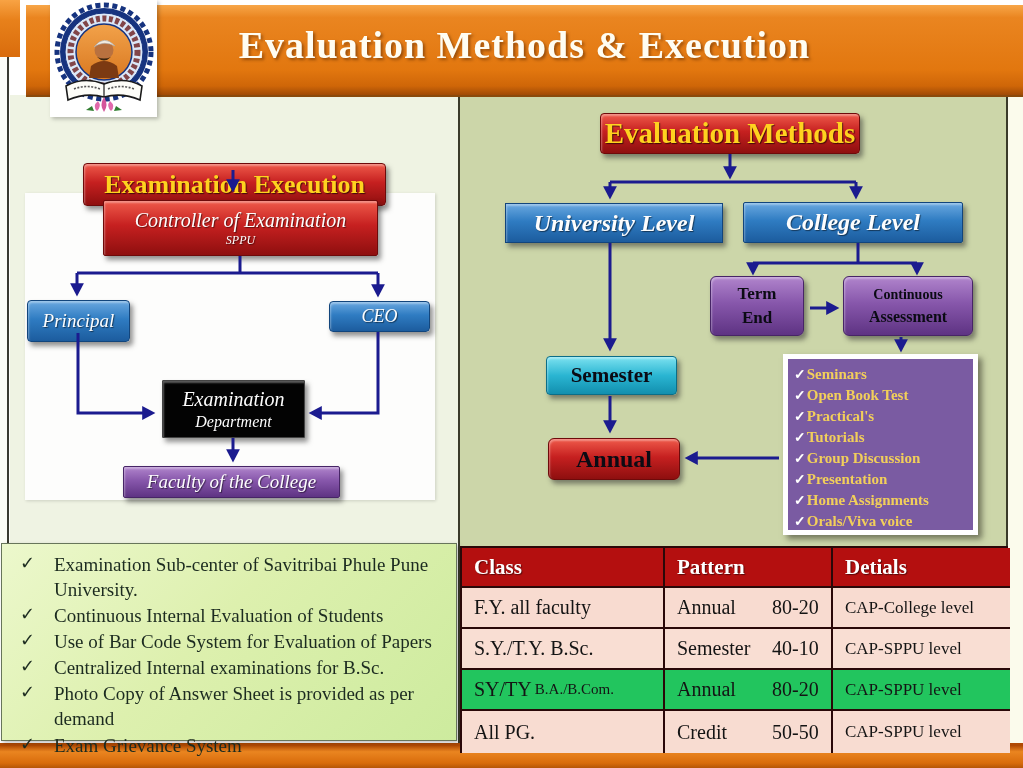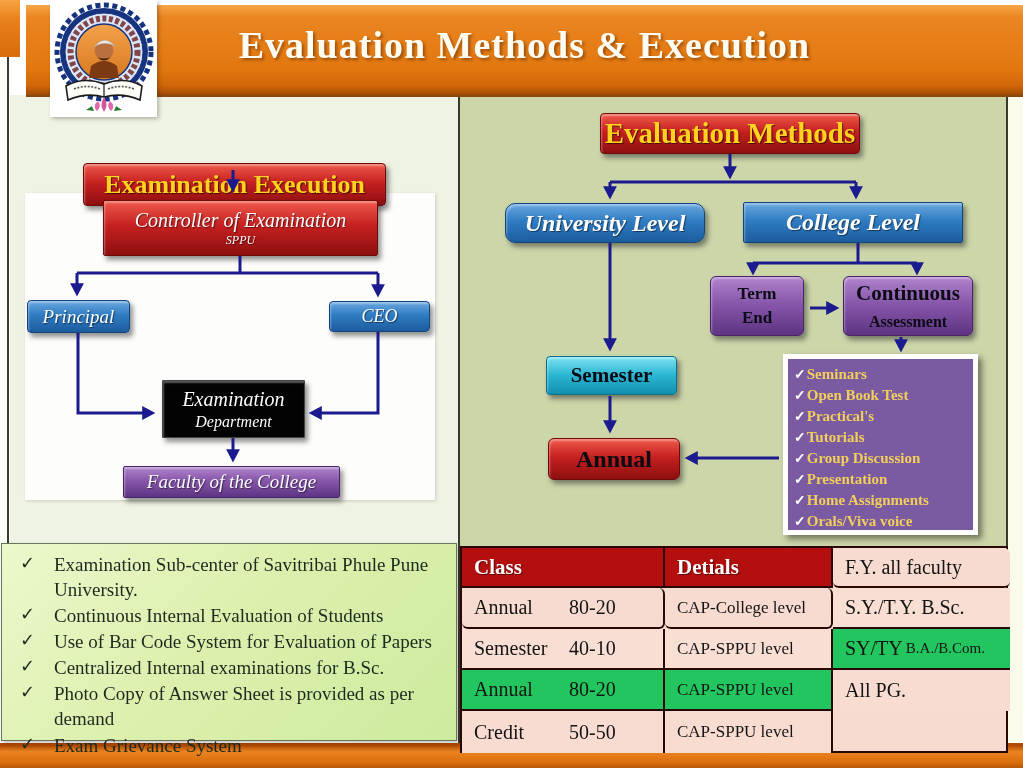--- a/index.html
+++ b/index.html
@@ -56,21 +56,21 @@
   
   .grade-table{position:absolute;left:460px;top:546px;width:548px;height:207px;z-index:6;
     display:grid;grid-template-columns:203px 168px 177px;grid-template-rows:40px 41px 41px 41px 42px;
     border:2px solid #2a0808;box-sizing:border-box;background:#f8dbd0;}
   .cell{border-right:2px solid #2a0808;border-bottom:2px solid #2a0808;box-sizing:border-box;
     display:flex;align-items:center;padding-left:12px;overflow:hidden;}
   .cell:nth-child(3n){border-right:none;}
   .cell.lastrow{border-bottom:none;}
   .th{background:#b40f0f;color:#ffffff;font-weight:bold;font-size:21px;text-shadow:1px 1px 1px rgba(0,0,0,.5);}
   .td{font-size:20px;color:#141414;}
-  .rowA{background:#f8dbd0;border-radius:6px;} .rowB{background:#f9ded3;} .rowC{background:#22c55e;} .rowD{background:#f8dcd1;}
+  .rowA{background:#f8dbd0;} .rowB{background:#f9ded3;} .rowC{background:#22c55e;} .rowD{background:#f8dcd1;}
   .class-sub{font-size:15px;margin-left:3px;}
   .pat-name{display:inline-block;width:95px;}
   .pat-score{display:inline-block;}
   .det{font-size:17px;text-align:right;}
   
   .connectors{position:absolute;left:0;top:0;width:1023px;height:768px;z-index:5;pointer-events:none;}
 </style>
 </head>
 <body>
 
@@ -117,49 +117,49 @@
   </div>
 
   <div class="chart-box"></div>
   <div class="fbox red" style="left:83px;top:127px;width:303px;height:43px;margin-top:36px;">
     <span class="banner-text" style="font-size:26px;">Examination Execution</span>
   </div>
   <div class="fbox red" style="left:103px;top:200px;width:275px;height:56px;border-radius:2px;">
     <span class="white-text" style="font-size:20px;line-height:1.25;">Controller of Examination</span>
     <span class="white-text" style="font-size:12px;line-height:1.25;">SPPU</span>
   </div>
-  <div class="fbox blue" style="left:27px;top:300px;width:103px;height:33px;">
+  <div class="fbox blue" style="left:27px;top:300px;width:103px;height:42px;">
     <span class="white-text" style="font-size:19px;">Principal</span>
   </div>
   <div class="fbox blue" style="left:329px;top:301px;width:101px;height:31px;">
     <span class="white-text" style="font-size:18px;">CEO</span>
   </div>
   <div class="fbox black" style="left:162px;top:380px;width:143px;height:58px;border-radius:1px;">
     <span class="white-text" style="font-size:20px;line-height:1.3;">Examination</span>
     <span class="white-text" style="font-size:16px;line-height:1.3;">Department</span>
   </div>
   <div class="fbox purple" style="left:123px;top:466px;width:217px;height:32px;border-radius:2px;">
     <span class="white-text" style="font-size:19px;">Faculty of the College</span>
   </div>
 
   <div class="fbox red" style="left:600px;top:113px;width:260px;height:41px;">
     <span class="banner-text" style="font-size:29px;">Evaluation Methods</span>
   </div>
-  <div class="fbox blue" style="left:505px;top:203px;width:200px;height:40px;border-radius:10px;">
+  <div class="fbox blue" style="left:505px;top:203px;width:218px;height:40px;border-radius:0;">
     <span class="white-text" style="font-size:24px;font-weight:bold;">University Level</span>
   </div>
   <div class="fbox blue" style="left:743px;top:202px;width:220px;height:41px;border-radius:2px;">
     <span class="white-text" style="font-size:24px;font-weight:bold;">College Level</span>
   </div>
   <div class="fbox purple" style="left:710px;top:276px;width:94px;height:60px;border-radius:6px;">
     <span class="dark-text" style="font-size:17px;line-height:1.4;">Term</span>
     <span class="dark-text" style="font-size:17px;line-height:1.4;">End</span>
   </div>
   <div class="fbox purple" style="left:843px;top:276px;width:130px;height:60px;border-radius:6px;">
-    <span class="dark-text" style="font-size:21px;line-height:1.5;">Continuous</span>
+    <span class="dark-text" style="font-size:14px;line-height:1.5;">Continuous</span>
     <span class="dark-text" style="font-size:16px;line-height:1.5;">Assessment</span>
   </div>
   <div class="fbox cyan" style="left:546px;top:356px;width:131px;height:39px;">
     <span class="dark-text" style="font-size:21px;">Semester</span>
   </div>
   <div class="fbox red" style="left:548px;top:438px;width:132px;height:42px;border-radius:6px;">
     <span class="dark-text" style="font-size:24px;">Annual</span>
   </div>
   <div class="assess-box">
     <div class="assess-inner" id="assessment-list">
@@ -220,20 +220,21 @@
         <span class="txt">Photo Copy of Answer Sheet is provided as per demand</span>
       </div>
       <div class="note-item">
         <span class="chk">✓</span>
         <span class="txt">Exam Grievance System</span>
       </div>
     </div>
 
   <div class="grade-table" id="grade-table">
       <div class="cell th">Class</div>
+      <div class="cell th">Pattern</div>
       <div class="cell th">Detials</div>
       <div class="cell td rowA">
         <span>F.Y. all faculty</span>
       </div>
       <div class="cell td rowA">
         <span class="pat-name">Annual</span>
         <span class="pat-score">80-20</span>
       </div>
       <div class="cell td det rowA">CAP-College level</div>
       <div class="cell td rowB">

